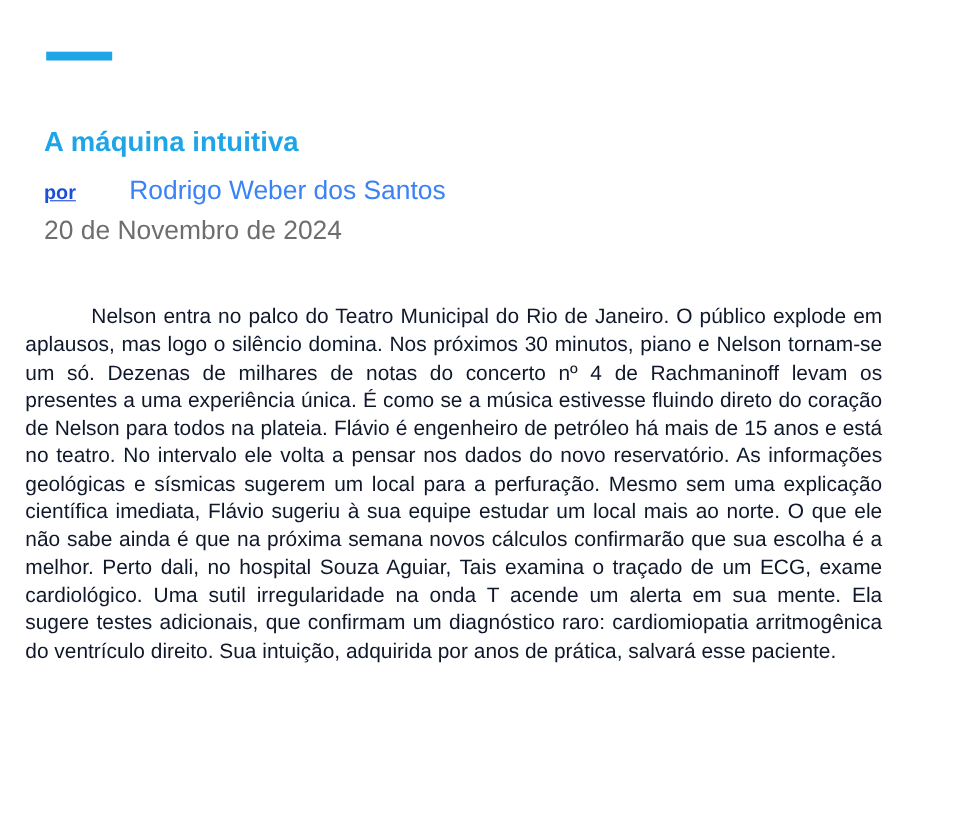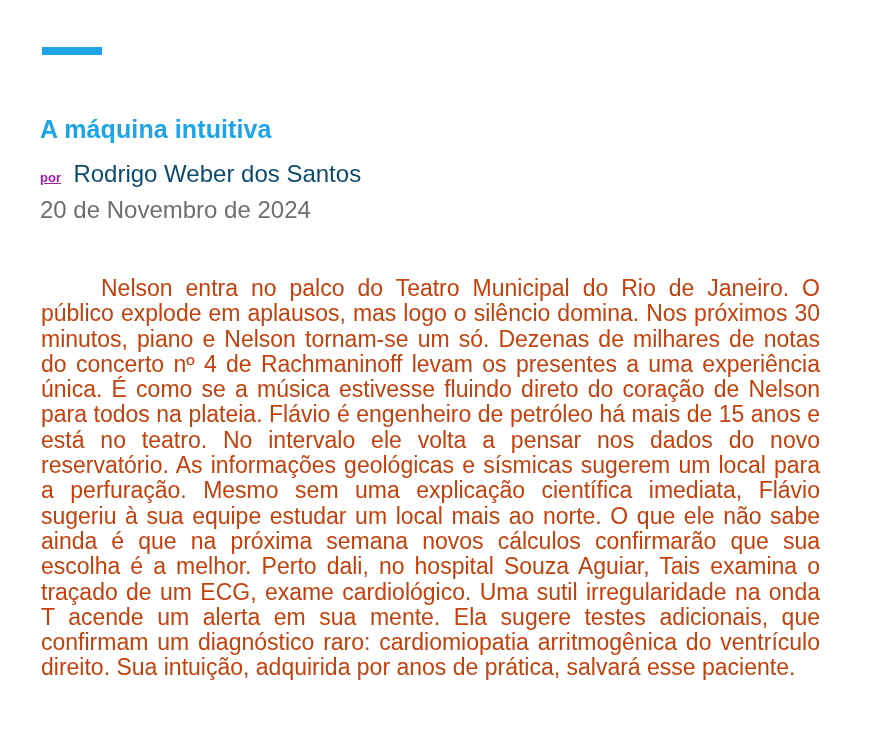--- a/index.html
+++ b/index.html
@@ -35,49 +35,50 @@
       white-space: nowrap;
     }
     .byline {
       position: absolute;
       left: 40px;
       top: 159px;
       white-space: nowrap;
       line-height: 30px;
     }
     .byline .por {
-      font-size: 13px;
+      font-size: 18px;
       font-weight: bold;
-      color: #a21caf;
+      color: #1d4ed8;
       margin-right: 8px;
       text-decoration: underline;
     }
     .byline .author {
       font-size: 24px;
-      color: #0c4a6e;
+      color: #3b82f6;
+      margin-left: 36px;
     }
     .date {
       position: absolute;
       left: 40px;
       top: 196px;
       font-size: 24px;
       color: #6e6e6e;
       white-space: nowrap;
     }
     .article-body {
       position: absolute;
-      left: 41px;
+      left: 23px;
       top: 276px;
       width: 779px;
       margin: 0;
-      font-size: 23px;
+      font-size: 19px;
       line-height: 25.3px;
       text-align: justify;
       text-indent: 60px;
-      color: #c2410c;
+      color: #0f172a;
     }
   </style>
 </head>
 <body>
 
 <div class="accent-bar"></div>
 
 <h1 class="title">A máquina intuitiva</h1>
 
 <div class="byline">

